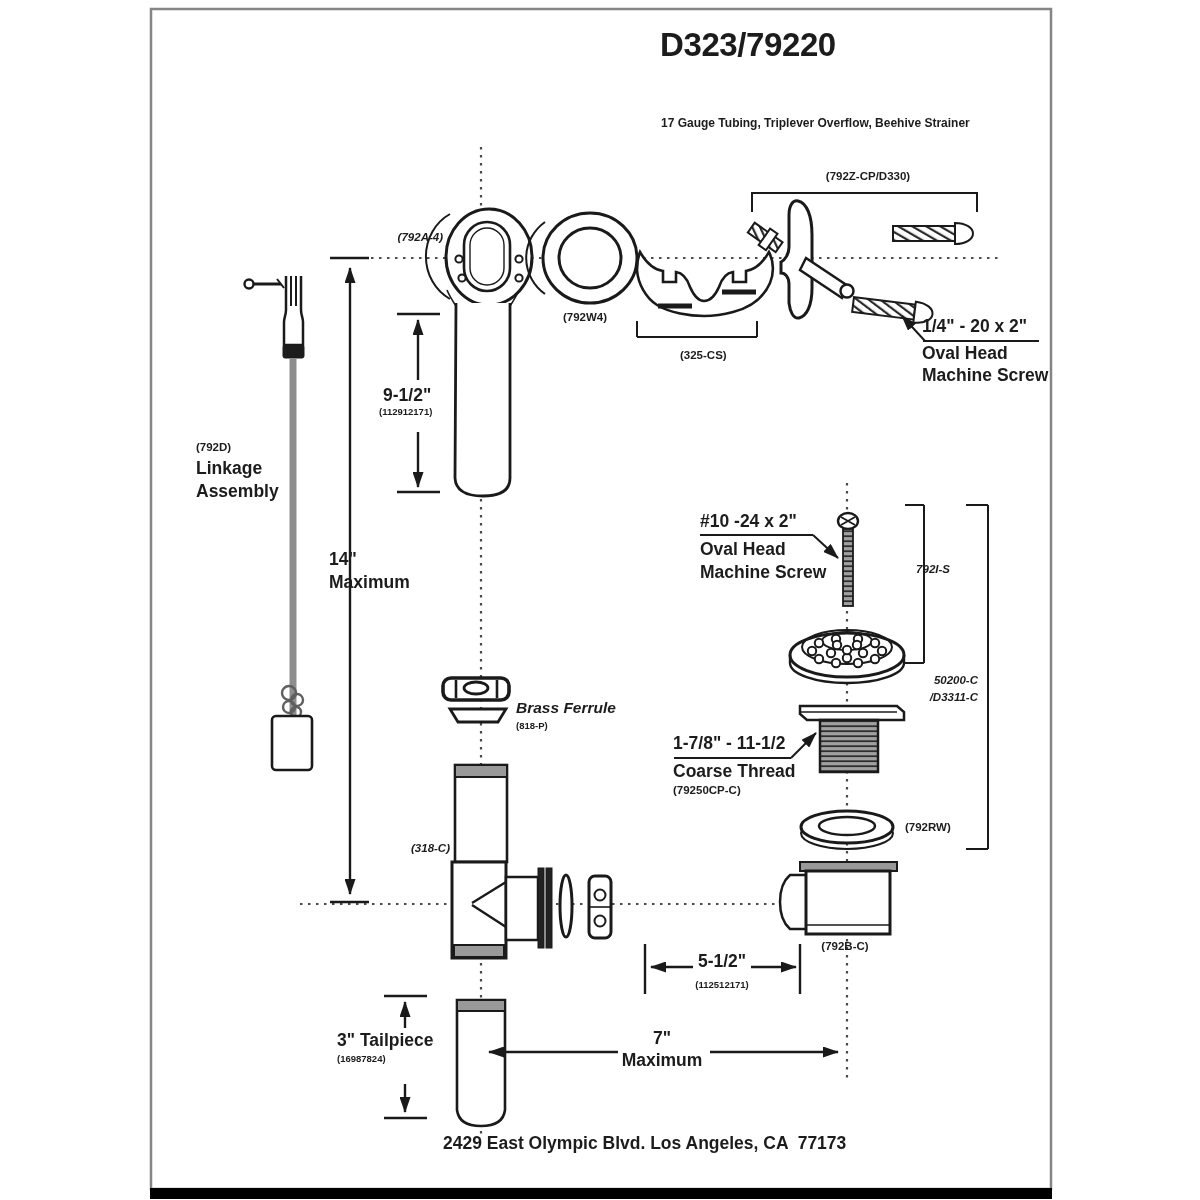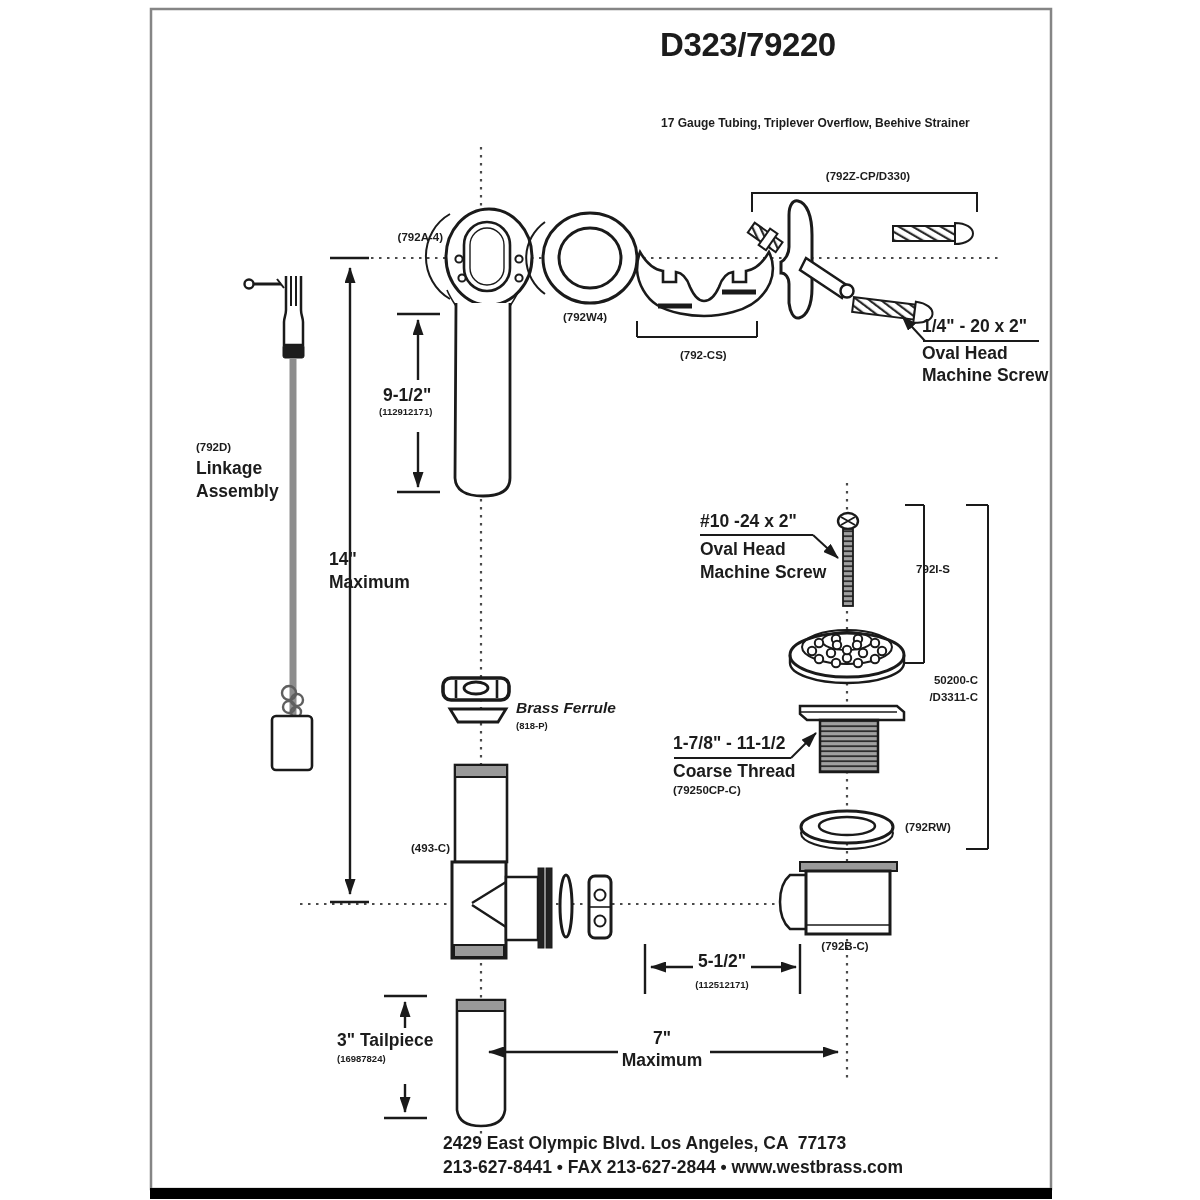--- a/index.html
+++ b/index.html
@@ -1,21 +1,21 @@
 <!DOCTYPE html>
 <html><head>
 <meta charset="utf-8">
 <style>
   html,body{margin:0;padding:0;background:#fff;}
   .sheet{position:relative;width:1064px;height:1200px;background:#fff;overflow:hidden;
          font-family:"Liberation Sans",sans-serif;}
   .sheet svg{position:absolute;left:0;top:0;}
   .t{position:absolute;font-weight:bold;color:#1c1c1c;line-height:1.05;white-space:pre;}
   .c{transform:translateX(-50%);}
-  .r{transform:translateX(-100%);}
+  .r{transform:translateX(-100%);font-style:italic;}
   .big{font-size:33px;letter-spacing:-0.4px;}
   .sub{font-size:12px;}
   .lab{font-size:11.5px;}
   .tiny{font-size:9.5px;}
   .dim{font-size:17.5px;}
   .mid{font-size:15.5px;font-style:italic;}
   .foot{font-size:17.5px;}
 </style>
 </head>
 <body>
@@ -242,21 +242,21 @@
     <line x1="651" y1="967" x2="693" y2="967" marker-start="url(#arr)"></line>
     <line x1="751" y1="967" x2="796" y2="967" marker-end="url(#arr)"></line>
   </g>
 </svg>
 
 <div class="t big" style="left:660px;top:28px">D323/79220</div>
 <div class="t sub" style="left:661px;top:117px">17 Gauge Tubing, Triplever Overflow, Beehive Strainer</div>
 
 <div class="t lab r" style="left:443px;top:231px">(792A-4)</div>
 <div class="t lab" style="left:563px;top:311px">(792W4)</div>
-<div class="t lab" style="left:680px;top:349px">(792-CS)</div>
+<div class="t lab" style="left:680px;top:349px">(325-CS)</div>
 <div class="t lab c" style="left:868px;top:170px">(792Z-CP/D330)</div>
 
 <div class="t dim" style="left:922px;top:317px">1/4" - 20 x 2"</div>
 <div class="t dim" style="left:922px;top:344px">Oval Head</div>
 <div class="t dim" style="left:922px;top:366px">Machine Screw</div>
 
 <div class="t lab" style="left:196px;top:441px">(792D)</div>
 <div class="t dim" style="left:196px;top:459px">Linkage</div>
 <div class="t dim" style="left:196px;top:482px">Assembly</div>
 
@@ -276,27 +276,26 @@
 
 <div class="t mid" style="left:516px;top:700px">Brass Ferrule</div>
 <div class="t tiny" style="left:516px;top:721px">(818-P)</div>
 
 <div class="t dim" style="left:673px;top:734px">1-7/8" - 11-1/2</div>
 <div class="t dim" style="left:673px;top:762px">Coarse Thread</div>
 <div class="t lab" style="left:673px;top:784px">(79250CP-C)</div>
 
 <div class="t lab" style="left:905px;top:821px">(792RW)</div>
 <div class="t lab c" style="left:845px;top:940px">(792B-C)</div>
-<div class="t lab r" style="left:450px;top:842px">(493-C)</div>
+<div class="t lab r" style="left:450px;top:842px">(318-C)</div>
 
 <div class="t dim c" style="left:722px;top:952px">5-1/2"</div>
 <div class="t tiny c" style="left:722px;top:980px">(112512171)</div>
 
 <div class="t dim c" style="left:662px;top:1029px">7"</div>
 <div class="t dim c" style="left:662px;top:1051px">Maximum</div>
 
 <div class="t dim" style="left:337px;top:1031px">3" Tailpiece</div>
 <div class="t tiny" style="left:337px;top:1054px">(16987824)</div>
 
 <div class="t foot" style="left:443px;top:1134px">2429 East Olympic Blvd. Los Angeles, CA  77173</div>
-<div class="t foot" style="left:443px;top:1158px">213-627-8441 • FAX 213-627-2844 • www.westbrass.com</div>
 
 </div>
 
 </body></html>

